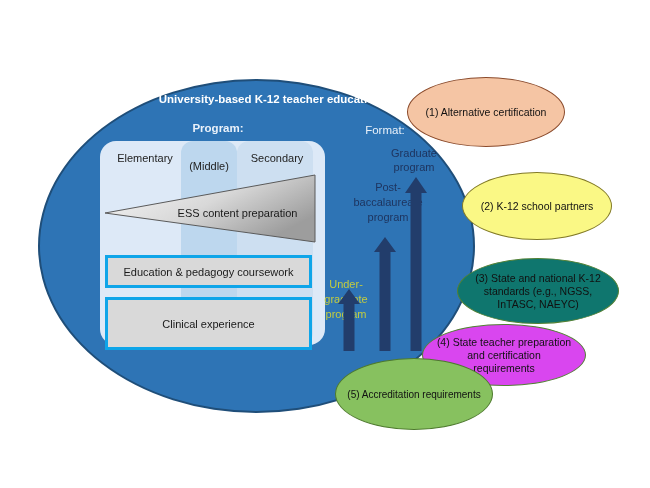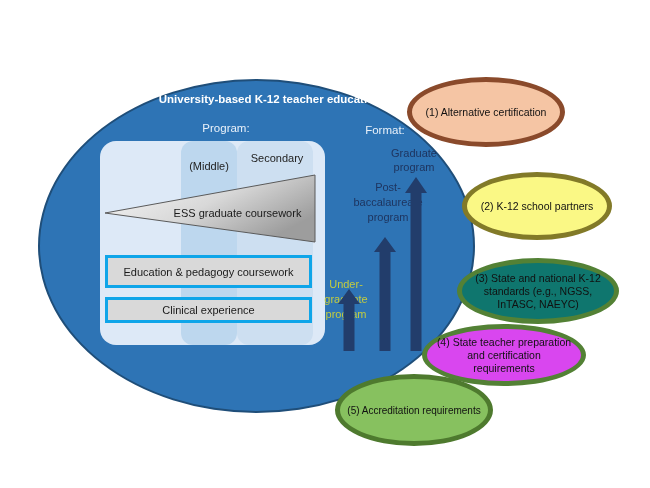--- a/index.html
+++ b/index.html
@@ -15,90 +15,91 @@
     left:38px;top:79px;width:437px;height:334px;border-radius:50%;
     background:#2E74B5;border:2px solid #1F4E79;box-sizing:border-box;
   }
   .main-title{
     left:130px;top:93px;width:280px;text-align:center;
     color:#FFFFFF;font-weight:bold;font-size:11.5px;
   }
   .section-label{
     color:#E9F1FA;font-size:11.5px;text-align:center;
   }
-  .program-label{left:176px;top:122px;width:100px;}
+  .program-label{left:168px;top:122px;width:100px;font-weight:bold;}
   .format-label{left:345px;top:124px;width:80px;}
 
   
   .panel{left:100px;top:141px;width:225px;height:204px;border-radius:16px;background:#DDE9F7;}
   .band-middle{left:181px;top:141px;width:56px;height:204px;border-radius:12px;background:#BDD7EE;}
   .band-secondary{left:237px;top:141px;width:76px;height:204px;border-radius:12px;background:#CDDFF1;}
   .col-label{top:150px;height:16px;font-size:11px;color:#222;line-height:16px;text-align:center;}
   .col-elementary{left:100px;width:90px;}
   .col-middle{left:179px;width:60px;margin-top:8px;}
   .col-secondary{left:239px;width:76px;}
 
   .triangle-label{left:150px;top:207px;width:175px;text-align:center;font-size:11px;color:#1A1A1A;}
 
   .row-box{
     left:105px;width:207px;background:#D9D9D9;border:3px solid #0ea5e9;
     box-sizing:border-box;font-size:11px;color:#1A1A1A;
   }
   .row-box1{top:255px;height:33px;}
-  .row-box2{top:297px;height:26px;}
+  .row-box2{top:297px;height:53px;}
 
   
   .fmt-label{white-space:pre-line;text-align:center;font-size:11px;}
   .fmt-under{left:306px;top:242px;width:80px;line-height:15px;margin-top:35px;}
   .fmt-post{left:338px;top:180px;width:100px;line-height:15px;}
   .fmt-grad{left:374px;top:146px;width:80px;line-height:14px;}
 
   
   .ef{
-    border-radius:50%;border:5px solid #000000;box-sizing:border-box;
+    border-radius:50%;border:1px solid #000000;box-sizing:border-box;
     display:flex;align-items:center;justify-content:center;text-align:center;
     font-size:10.5px;line-height:13px;color:#111;white-space:pre-line;
   }
   .ef1{left:407px;top:77px;width:158px;height:70px;}
   .ef2{left:462px;top:172px;width:150px;height:68px;}
   .ef3{left:457px;top:258px;width:162px;height:66px;}
   .ef4{left:422px;top:324px;width:164px;height:62px;}
-  .ef5{left:335px;top:374px;width:158px;height:72px;font-size:10px;white-space:nowrap;}
+  .ef5{left:335px;top:358px;width:158px;height:72px;font-size:10px;white-space:nowrap;}
 
   svg.layer{position:absolute;left:0;top:0;width:650px;height:488px;pointer-events:none;}
 </style>
 </head>
 <body>
 
 <div id="canvas">
 
   <div class="abs main-ellipse"></div>
 
   <div class="abs main-title">University-based K-12 teacher education</div>
   <div class="abs section-label program-label">Program:</div>
   <div class="abs section-label format-label">Format:</div>
 
   <div class="abs panel"></div>
   <div class="abs band-secondary"></div>
   <div class="abs band-middle"></div>
 
+  <div class="abs col-label col-elementary">Elementary</div>
   <div class="abs col-label col-middle">(Middle)</div>
   <div class="abs col-label col-secondary">Secondary</div>
 
   <svg class="layer">
     <defs>
       <linearGradient id="triGrad" x1="0" y1="0" x2="1" y2="0.6">
         <stop offset="0" stop-color="#FBFBFB"></stop>
         <stop offset="0.55" stop-color="#D8D8D8"></stop>
         <stop offset="1" stop-color="#9D9D9D"></stop>
       </linearGradient>
     </defs>
     <polygon points="105,213 315,175 315,242" fill="url(#triGrad)" stroke="#5A5A5A" stroke-width="1"></polygon>
   </svg>
-  <div class="abs triangle-label">ESS graduate coursework</div>
+  <div class="abs triangle-label">ESS content preparation</div>
 
   <div class="abs ctr row-box row-box1">Education &amp; pedagogy coursework</div>
   <div class="abs ctr row-box row-box2">Clinical experience</div>
 
   <div class="abs fmt-label fmt-under" style="color: rgb(195, 204, 63);">Under-
 graduate
 program</div>
   <div class="abs fmt-label fmt-post" style="color: rgb(30, 53, 96);">Post-
 baccalaureate
 program</div>

